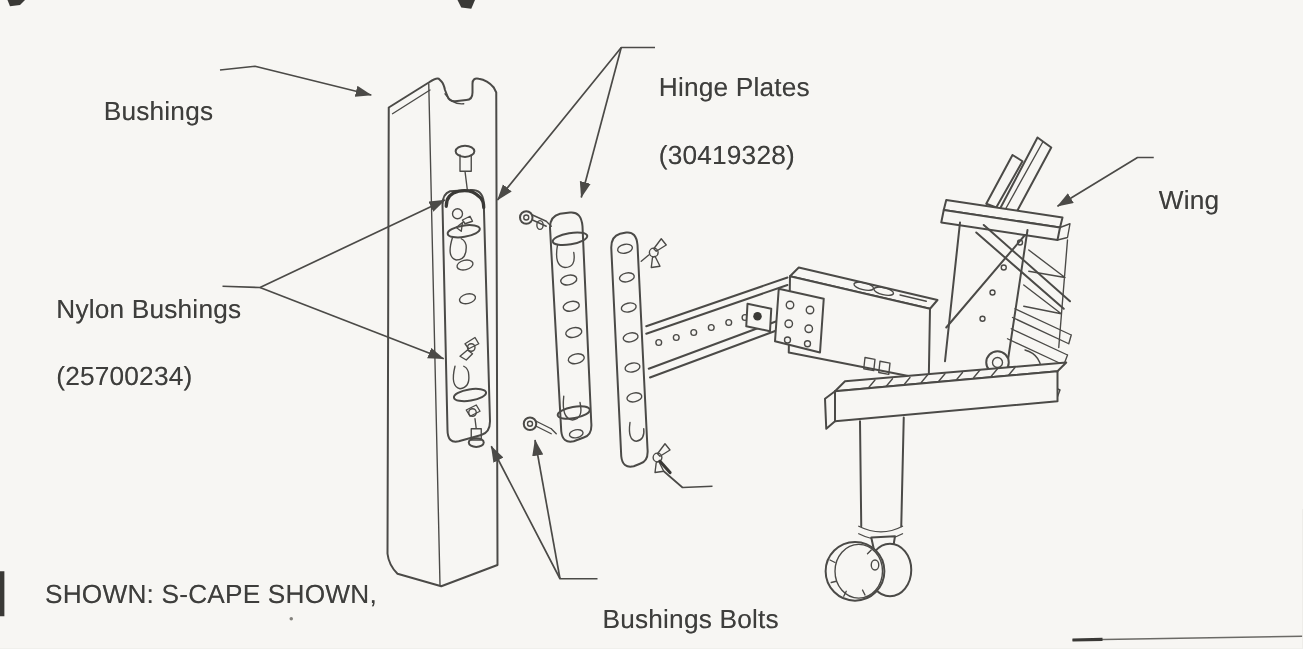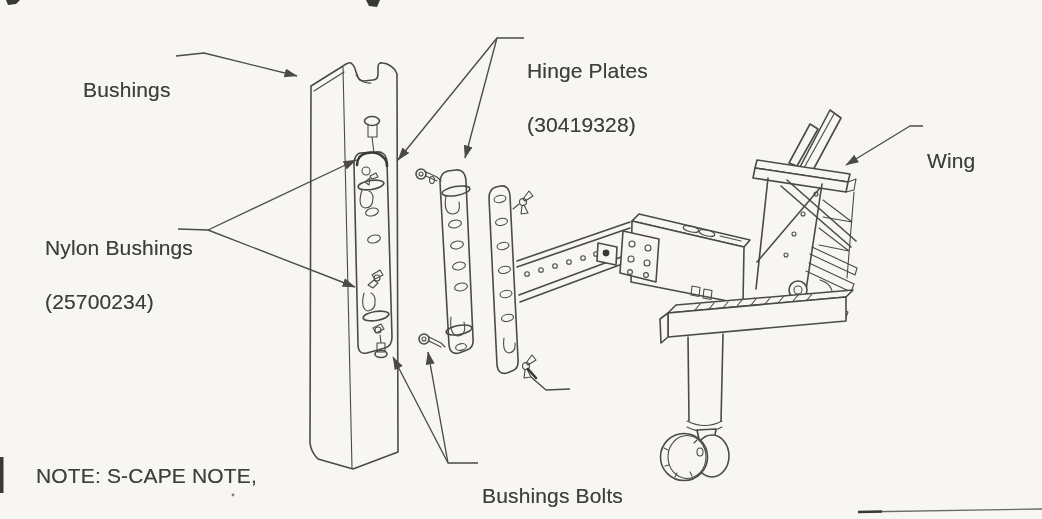--- a/index.html
+++ b/index.html
@@ -211,18 +211,18 @@
   <div>(25700234)</div>
 </div>
 
 
 <div class="lbl" style="left:482px;top:451px">
   <div>Bushings Bolts</div>
   
 </div>
 
 <div class="lbl note" style="left:36px;top:432px">
-  <div>NOTE: S-CAPE NOTE,</div>
+  <div>SHOWN: S-CAPE SHOWN,</div>
   
   
 </div>
 
 </div>
 
 </body></html>

